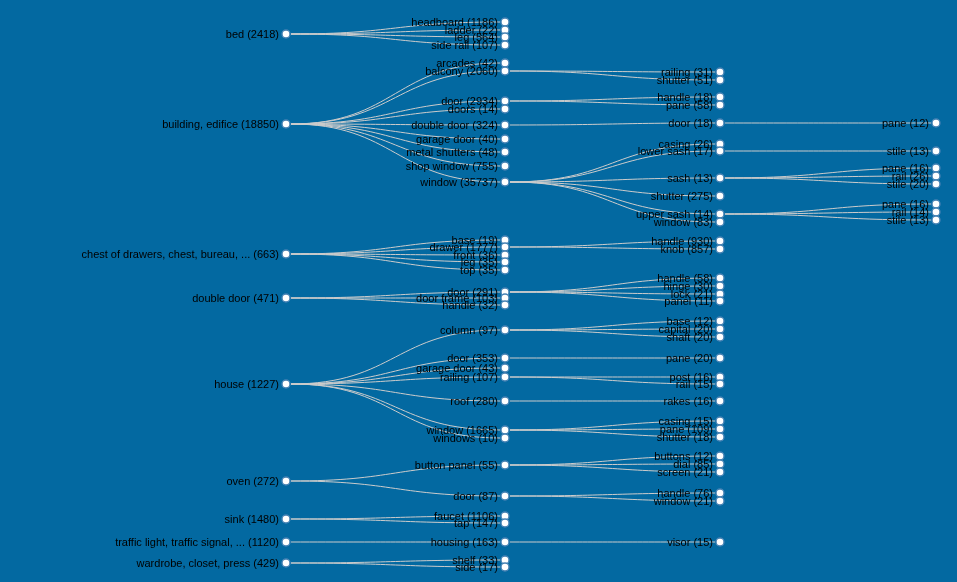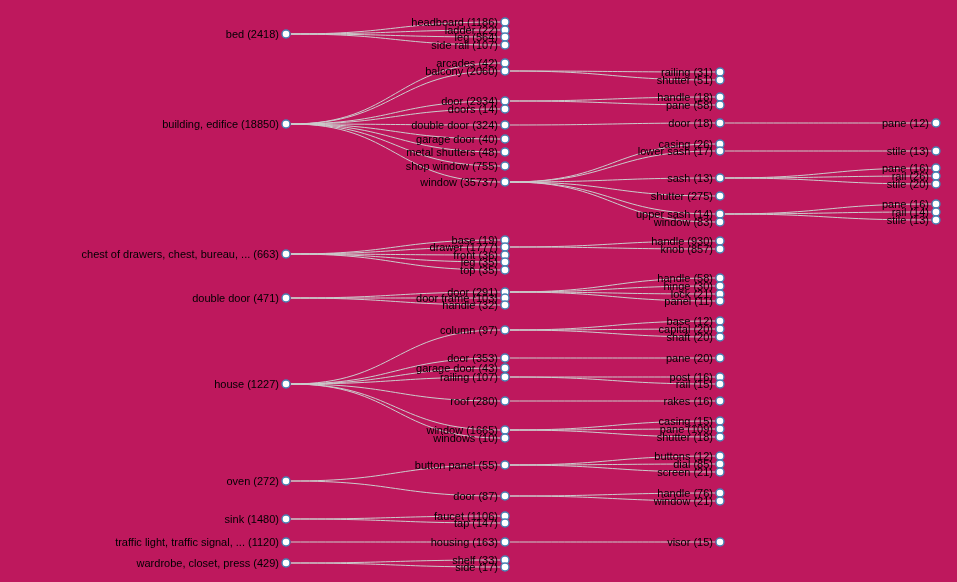--- a/index.html
+++ b/index.html
@@ -1,16 +1,16 @@
 <!DOCTYPE html>
 <html><head>
 <meta charset="utf-8">
 <style>
   html, body { margin: 0; padding: 0; background: #ffffff; }
-  .stage { position: relative; width: 957px; height: 582px; overflow: hidden; background: #be185d; }
+  .stage { position: relative; width: 957px; height: 582px; overflow: hidden; background: #0369a1; }
   svg { display: block; }
   text.node-label {
     font-family: "Liberation Sans", sans-serif;
     font-size: 11px;
     fill: #000000;
   }
   path.link { fill: none; stroke-width: 1px; }
   circle.node-dot { stroke-width: 1.4px; }
 </style>
 </head>

